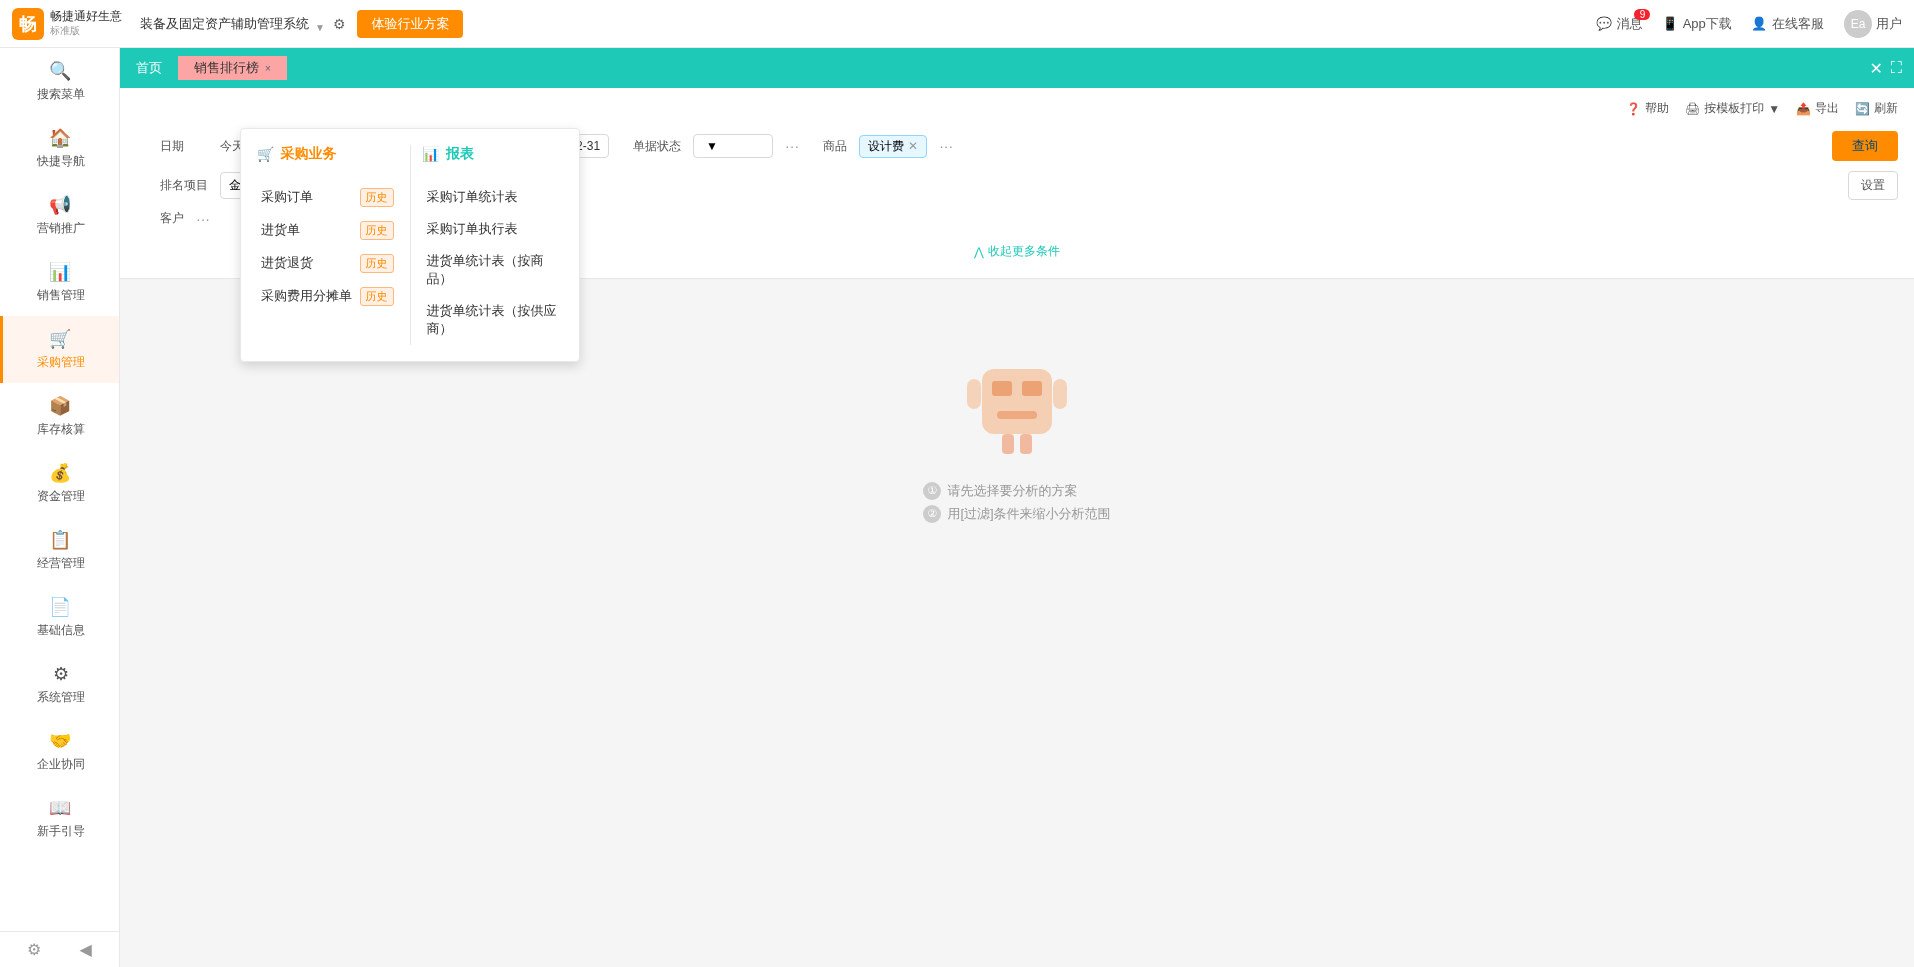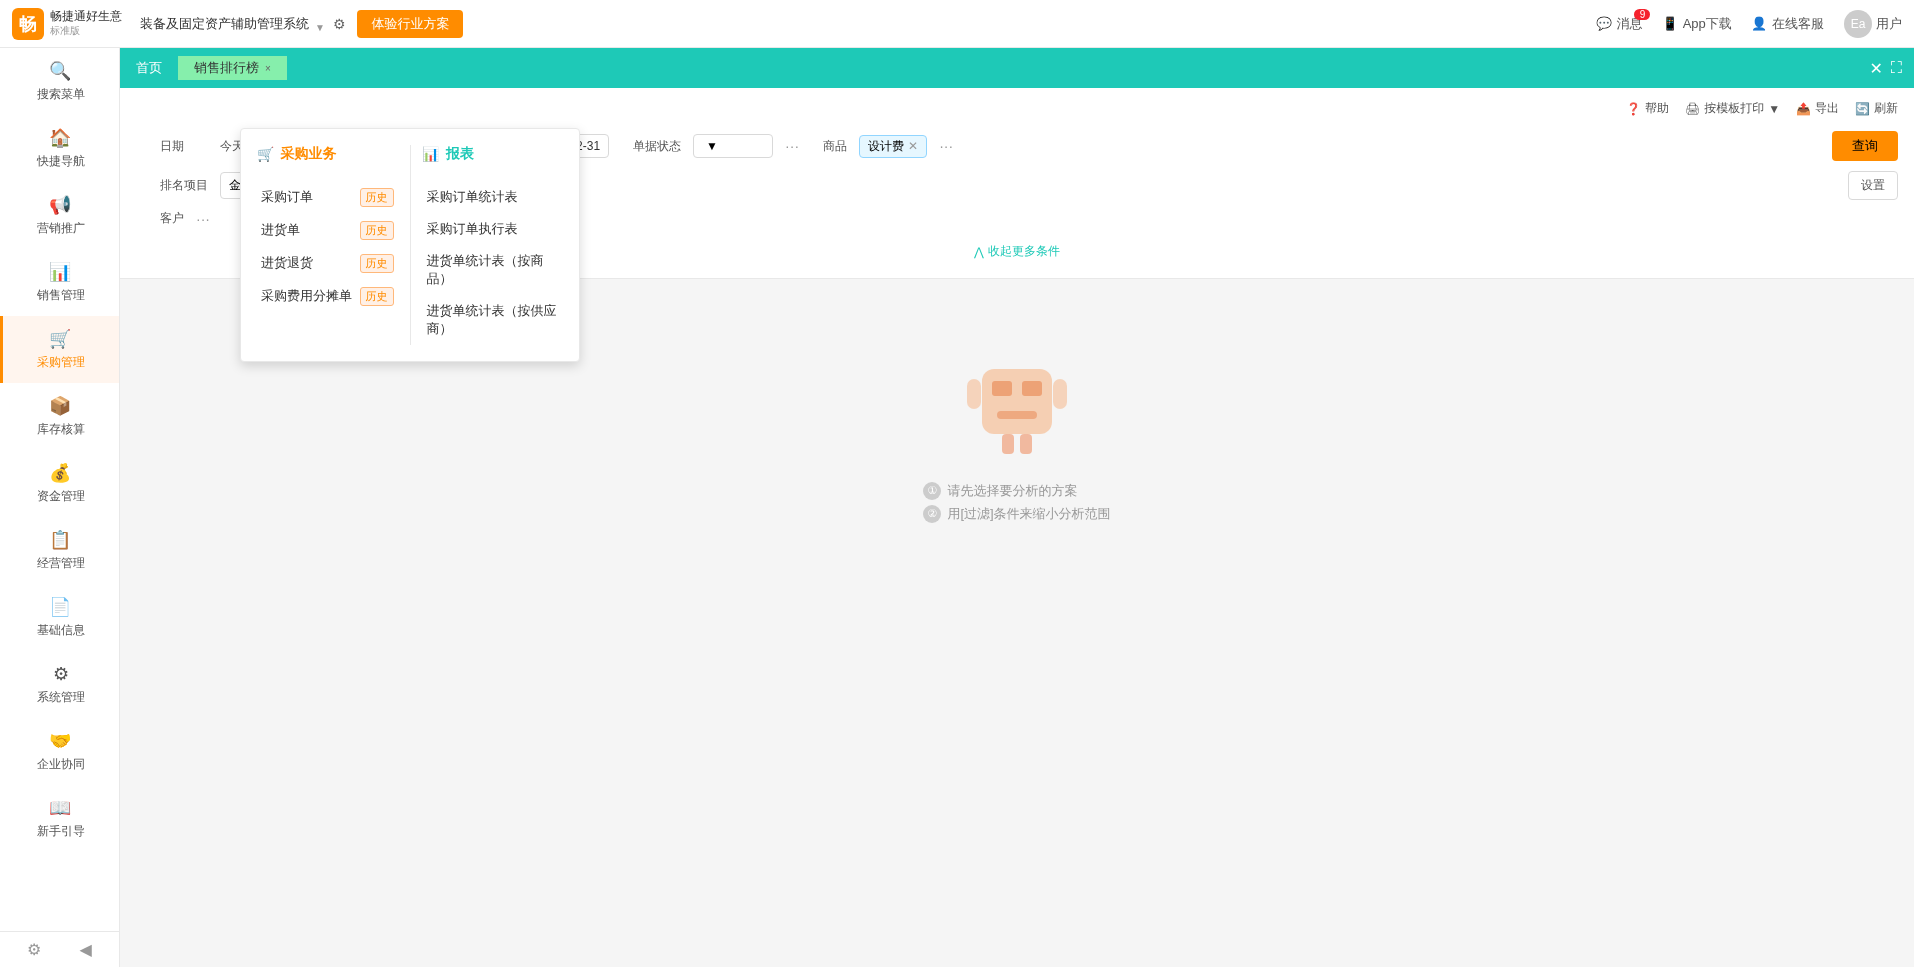--- a/index.html
+++ b/index.html
@@ -118,21 +118,21 @@
     .tab {
       height: 24px;
       display: flex; align-items: center;
       padding: 0 16px;
       font-size: 13px;
       cursor: pointer;
       color: #fff;
       gap: 6px;
     }
     .tab.active {
-      background: #86efac;
+      background: #fca5a5;
       color: #333;
     }
     .tab.home { background: #1ec9b7; color: #fff; }
     .tab-close { font-size: 10px; color: #666; cursor: pointer; }
     .tabs-bar-right {
       margin-left: auto;
       display: flex; align-items: center; gap: 8px; padding-right: 12px;
     }
     .tabs-bar-icon { color: #fff; font-size: 16px; cursor: pointer; }
 
@@ -173,21 +173,21 @@
     .date-field {
       border: 1px solid #d9d9d9; border-radius: 4px;
       padding: 4px 8px; font-size: 12px; color: #333;
     }
     .dots-btn { color: #999; cursor: pointer; font-size: 14px; }
     .btn-action {
       display: flex; align-items: center; gap: 4px;
       color: #555; font-size: 12px; cursor: pointer;
     }
     .btn-query {
-      background: #ff8c00; color: #000000;
+      background: #ff8c00; color: #0c4a6e;
       border: none; border-radius: 4px;
       padding: 6px 20px; font-size: 13px; cursor: pointer;
     }
     .btn-setting {
       border: 1px solid #d9d9d9; background: #fff;
       border-radius: 4px; padding: 5px 12px;
       font-size: 12px; cursor: pointer; color: #555;
     }
     .collapse-row {
       display: flex; justify-content: center; align-items: center;

